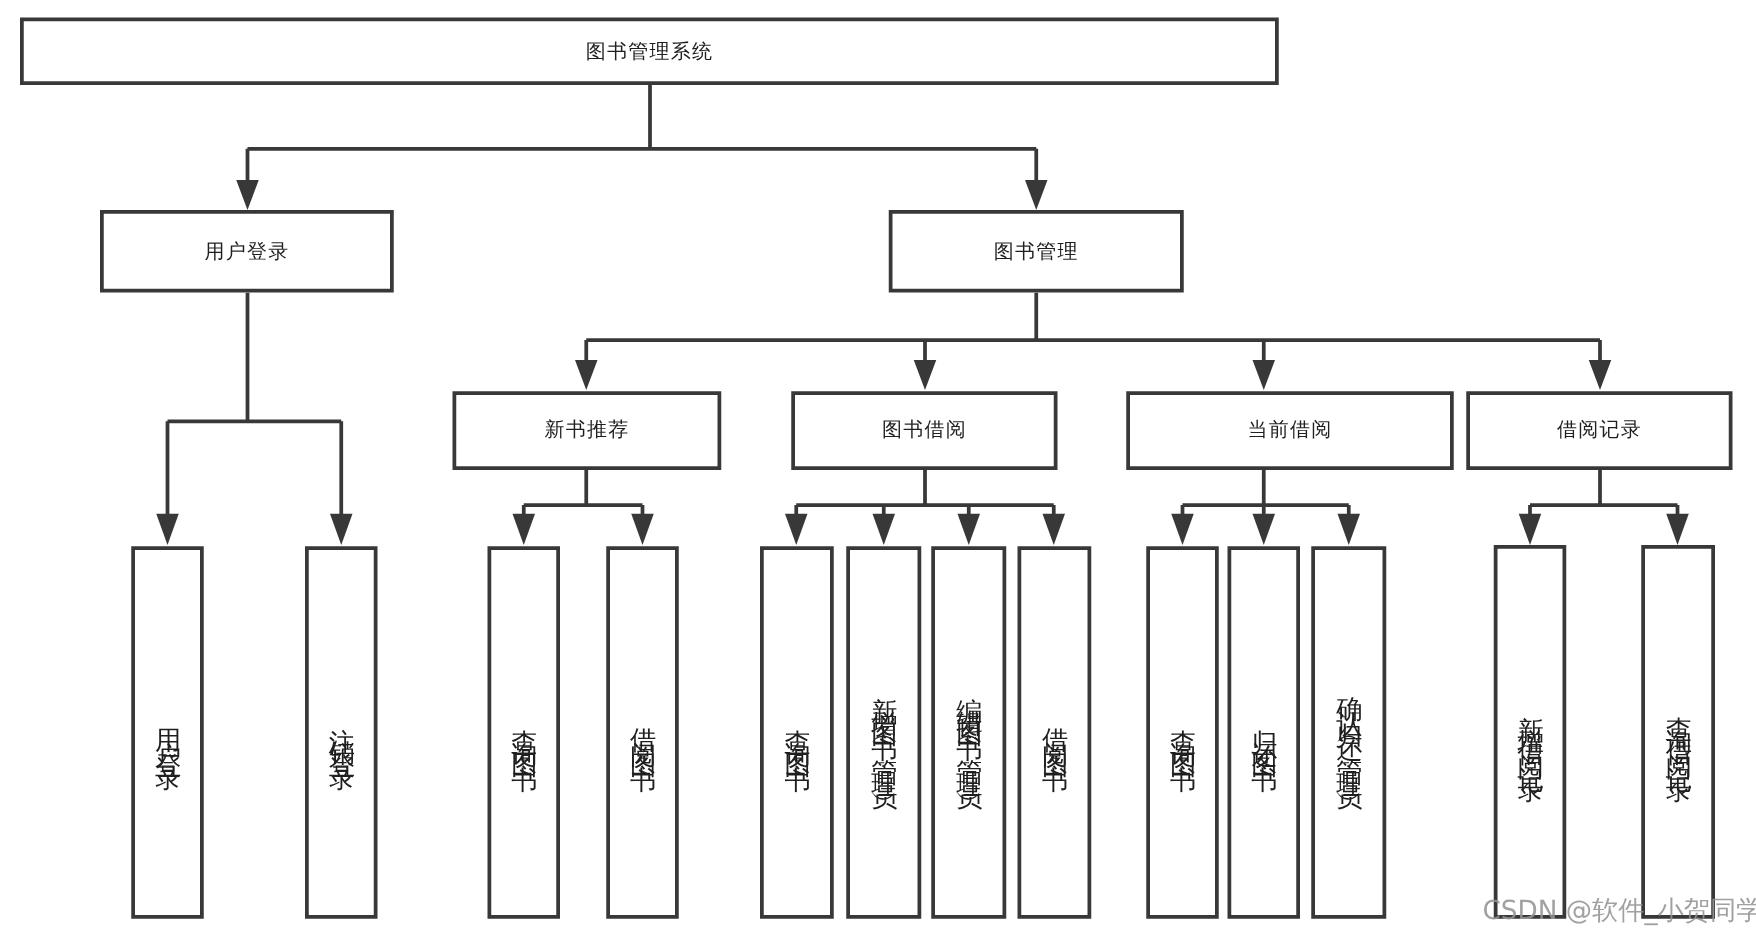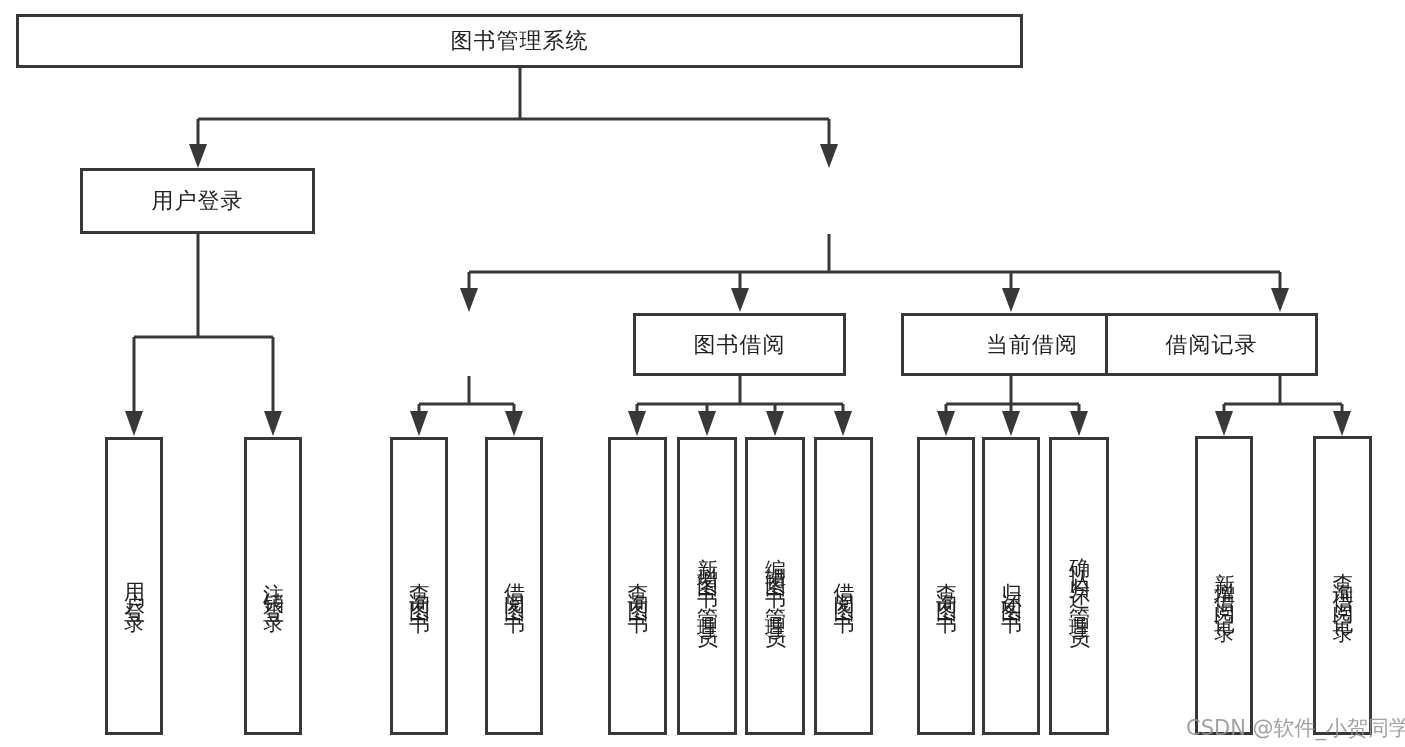--- a/index.html
+++ b/index.html
@@ -20,21 +20,21 @@
   .node {
     position: absolute;
     border: 3px solid #383838;
     background: #ffffff;
     display: flex;
     align-items: center;
     justify-content: center;
     color: #1f1f1f;
   }
   .node.h .lbl {
-    font-size: 22px;
+    font-size: 16px;
     letter-spacing: 1px;
     white-space: nowrap;
   }
   .node.v .lbl {
     writing-mode: vertical-rl;
     text-orientation: mixed;
     font-size: 21px;
     line-height: 1.0;
     letter-spacing: 10px;
   }
@@ -85,28 +85,34 @@
     </g>
   </svg>
 
   <div class="node h" style="left:16px; top:14px; width:1007px; height:54px;">
     <span class="lbl">图书管理系统</span>
   </div>
 
   <div class="node h" style="left:80px; top:168px; width:235px; height:66px;">
     <span class="lbl">用户登录</span>
   </div>
+  <div class="node h" style="left:711px; top:168px; width:236px; height:66px;">
+    <span class="lbl">图书管理</span>
+  </div>
 
+  <div class="node h" style="left:362px; top:313px; width:215px; height:63px;">
+    <span class="lbl">新书推荐</span>
+  </div>
   <div class="node h" style="left:633px; top:313px; width:213px; height:63px;font-family:Liberation Mono, monospace;">
     <span class="lbl">图书借阅</span>
   </div>
   <div class="node h" style="left:901px; top:313px; width:262px; height:63px;">
     <span class="lbl">当前借阅</span>
   </div>
-  <div class="node h" style="left:1105px; top:313px; width:213px; height:63px;">
+  <div class="node h" style="left:1173px; top:313px; width:213px; height:63px;">
     <span class="lbl">借阅记录</span>
   </div>
 
   <div class="node v" style="left:105px; top:437px; width:58px; height:298px;">
     <span class="lbl">用户登录</span>
   </div>
   <div class="node v" style="left:244px; top:437px; width:58px; height:298px;">
     <span class="lbl">注销登录</span>
   </div>
 

